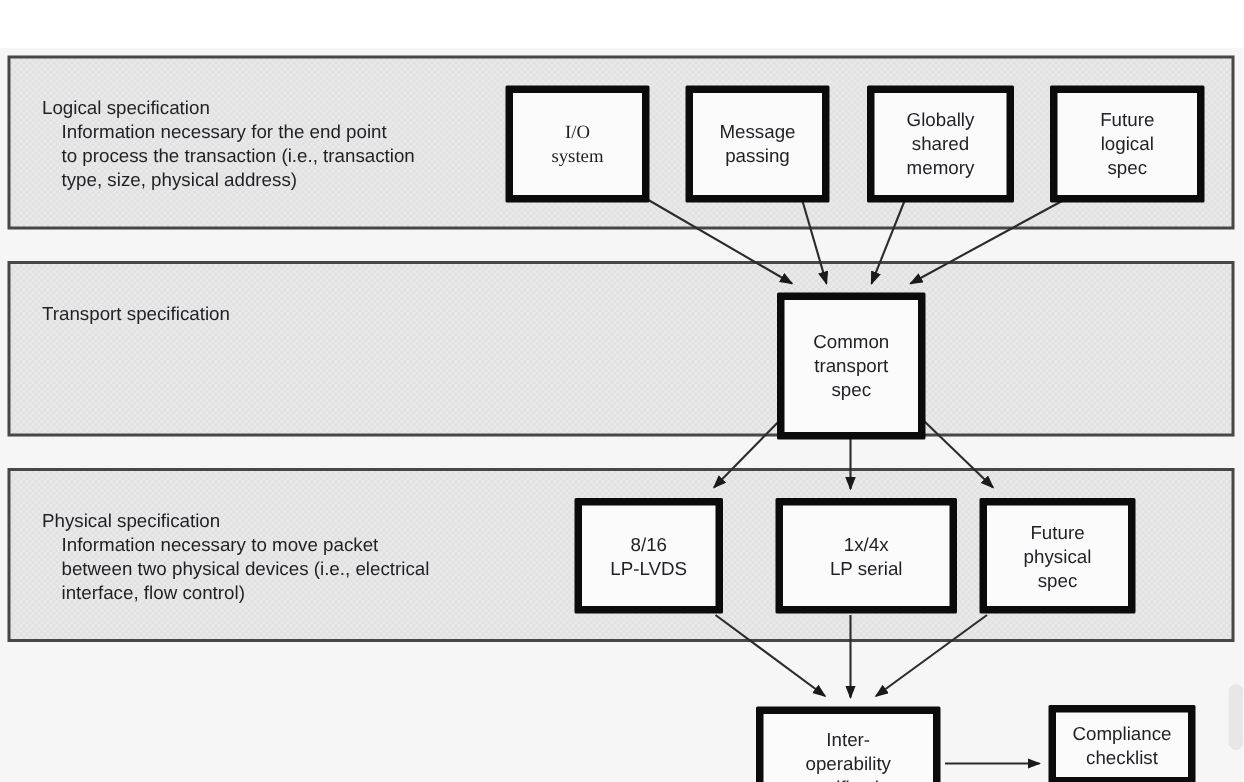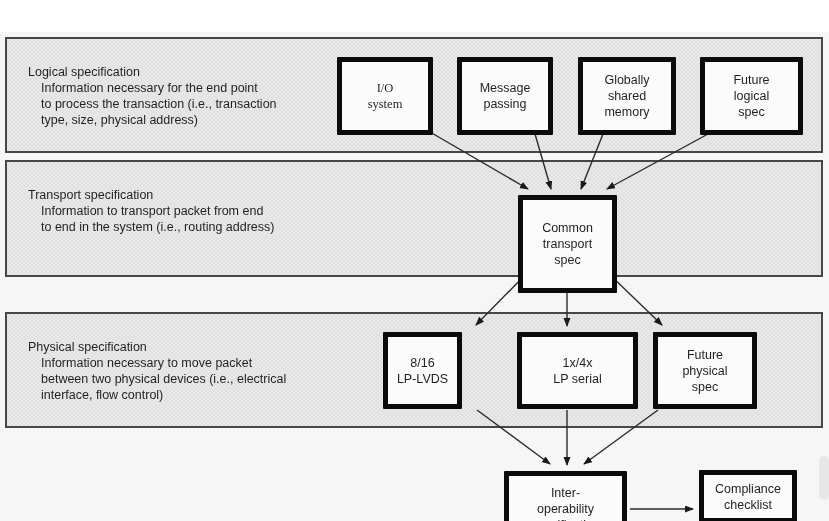--- a/index.html
+++ b/index.html
@@ -26,21 +26,21 @@
     border: 2px solid var(--band_border, #474747);
     background-color: var(--band_fill, #e9e9e9);
     background-image:
       linear-gradient(45deg, #e0e0e0 25%, transparent 25%, transparent 75%, #e0e0e0 75%),
       linear-gradient(45deg, #e0e0e0 25%, transparent 25%, transparent 75%, #e0e0e0 75%);
     background-size: 4px 4px;
     background-position: 0 0, 2px 2px;
     padding: 25px 0 0 21px;
   }
   .band-logical   { top: 5px;   height: 116px; }
-  .band-transport { top: 128px; height: 117px; }
+  .band-transport { top: 142px; height: 117px; }
   .band-physical  { top: 280px; height: 116px; }
   .band-title {
     font-size: 12.5px;
     line-height: 16px;
     white-space: pre-line;
   }
   .band-desc {
     font-size: 12.5px;
     line-height: 16px;
     margin-left: 13px;
@@ -59,21 +59,21 @@
     font-size: 12.5px;
     line-height: 16px;
     white-space: pre-line;
     border-radius: 1px;
   }
   .n-io      { left: 337px; top: 25px;  width: 96px;  height: 78px; font-family: Liberation Serif, serif; }
   .n-msg     { left: 457px; top: 25px;  width: 96px;  height: 78px; }
   .n-gsm     { left: 578px; top: 25px;  width: 98px;  height: 78px; }
   .n-fls     { left: 700px; top: 25px;  width: 103px; height: 78px; }
   .n-cts     { left: 518px; top: 163px; width: 99px;  height: 98px; }
-  .n-lvds    { left: 383px; top: 300px; width: 79px;  height: 77px; }
+  .n-lvds    { left: 383px; top: 300px; width: 99px;  height: 77px; }
   .n-serial  { left: 517px; top: 300px; width: 121px;  height: 77px; }
   .n-fps     { left: 653px; top: 300px; width: 104px; height: 77px; }
   .n-interop { left: 504px; top: 439px; width: 123px; height: 76px; }
   .n-comp    { left: 699px; top: 438px; width: 98px;  height: 53px; }
   
   .arrows {
     position: absolute;
     left: 0;
     top: 0;
     pointer-events: none;
@@ -100,22 +100,20 @@
 
   <section class="band band-logical">
     <div class="band-title">Logical specification</div>
     <div class="band-desc">Information necessary for the end point
 to process the transaction (i.e., transaction
 type, size, physical address)</div>
   </section>
 
   <section class="band band-transport">
     <div class="band-title">Transport specification</div>
-    <div class="band-desc">Information to transport packet from end
-to end in the system (i.e., routing address)</div>
   </section>
 
   <section class="band band-physical">
     <div class="band-title">Physical specification</div>
     <div class="band-desc">Information necessary to move packet
 between two physical devices (i.e., electrical
 interface, flow control)</div>
   </section>
 
   <svg class="arrows" width="829" height="521" viewBox="0 0 829 521">

